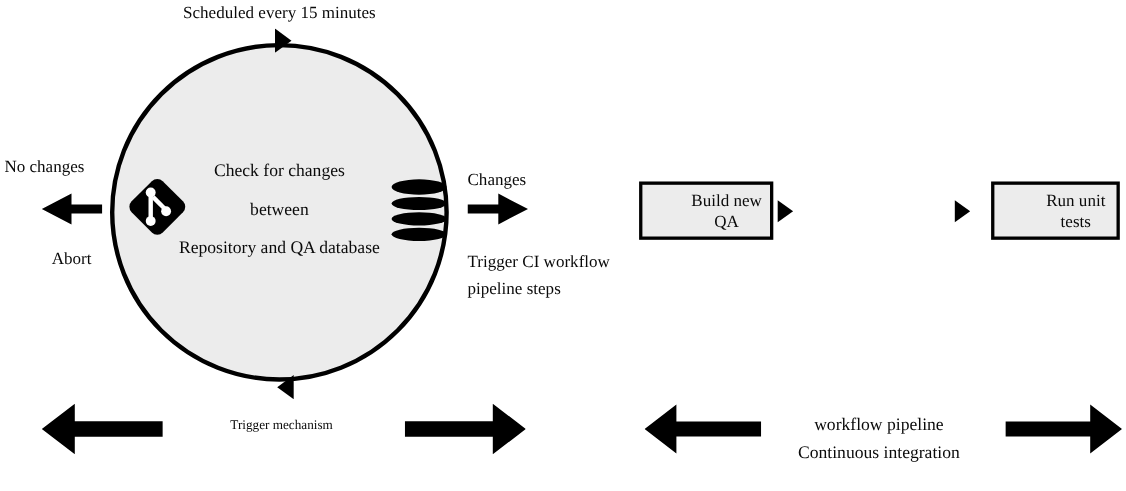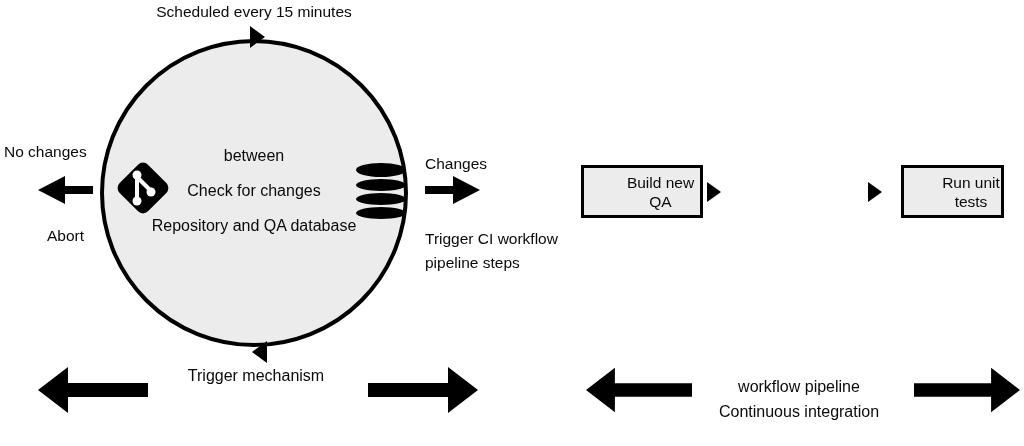--- a/index.html
+++ b/index.html
@@ -1,20 +1,20 @@
 <!DOCTYPE html>
 <html><head>
 <meta charset="utf-8">
 <style>
   * { margin:0; padding:0; box-sizing:border-box; }
   html,body { background:#ffffff; }
   #canvas {
     position:relative; width:1024px; height:446px;
     background:#ffffff; overflow:hidden;
-    font-family:Liberation Sans, sans-serif;
+    font-family:Liberation Serif, serif;
     color:#0a0a0a;
   }
   .abs { position:absolute; }
   .label { font-size:15.5px; white-space:nowrap; color:#0a0a0a; }
   .center { text-align:center; }
 
   
   #check-circle {
     left:100px; top:39px; width:308px; height:308px;
     border:4px solid #000; border-radius:50%;
@@ -26,21 +26,21 @@
 
   
   .step-box {
     position:absolute; top:165px; height:53px;
     background:#ececec; border:3px solid #000;
     display:flex; align-items:center; justify-content:center;
     text-align:center; font-size:15.5px; line-height:19px;padding-left:37px;
   }
   #step-box-1 { left:581px; width:122px; }
   #step-box-2 { left:739px; width:124px; }
-  #step-box-3 { left:901px; width:103px; }
+  #step-box-3 { left:901px; width:117px; }
 
   svg { display:block; }
   .two-line { font-size:15.5px; line-height:24px; white-space:nowrap; }
 </style>
 </head>
 <body>
 
 <div id="canvas">
 
   <div class="abs label center" style="left:94px; top:3px; width:320px;">Scheduled every 15 minutes</div>
@@ -48,22 +48,22 @@
   <div id="check-circle" class="abs"></div>
 
   <svg class="abs" style="left:249px; top:26px;" width="17" height="22" viewBox="0 0 17 22">
     <polygon points="1,0 16,11 1,22" fill="#000"></polygon>
   </svg>
   <svg class="abs" style="left:251px; top:341px;" width="17" height="22" viewBox="0 0 17 22">
     <polygon points="16,0 1,11 16,22" fill="#000"></polygon>
   </svg>
 
   <div id="circle-text" class="abs">
+    <div class="line">Check for changes</div>
     <div class="line">between</div>
-    <div class="line">Check for changes</div>
     <div class="line">Repository and QA database</div>
   </div>
 
   <svg class="abs" style="left:111px; top:156px;" width="64" height="64" viewBox="0 0 64 64">
     <rect x="12" y="12" width="40" height="40" rx="7" fill="#000" transform="rotate(45 32 32)"></rect>
     <line x1="26" y1="20" x2="26" y2="44" stroke="#fff" stroke-width="4"></line>
     <line x1="28" y1="23" x2="39" y2="34" stroke="#fff" stroke-width="4"></line>
     <circle cx="26" cy="19" r="4.5" fill="#fff"></circle>
     <circle cx="40" cy="36" r="4.5" fill="#fff"></circle>
     <circle cx="26" cy="45" r="4.5" fill="#fff"></circle>
@@ -106,21 +106,21 @@
   <div id="step-box-3" class="step-box">
     <div>
       <div>Run unit</div>
       <div>tests</div>
     </div>
   </div>
 
   <svg class="abs" style="left:38px; top:367px;" width="110" height="46" viewBox="0 0 110 46">
     <polygon points="110,16 30,16 30,0 0,23 30,46 30,30 110,30" fill="#000"></polygon>
   </svg>
-  <div class="abs label center" style="left:156px; top:367px; width:200px; font-size:16px;">Trigger mechanism</div>
+  <div class="abs label center" style="left:156px; top:379px; width:200px; font-size:12px;">Trigger mechanism</div>
   <svg class="abs" style="left:368px; top:367px;" width="110" height="46" viewBox="0 0 110 46">
     <polygon points="0,16 80,16 80,0 110,23 80,46 80,30 0,30" fill="#000"></polygon>
   </svg>
 
   <svg class="abs" style="left:586px; top:367px;" width="106" height="46" viewBox="0 0 110 46">
     <polygon points="110,16 30,16 30,0 0,23 30,46 30,30 110,30" fill="#000"></polygon>
   </svg>
   <div class="abs center" style="left:699px; top:374px; width:200px; font-size:16px; line-height:25px;">
     <div>workflow pipeline</div>
     <div>Continuous integration</div>

